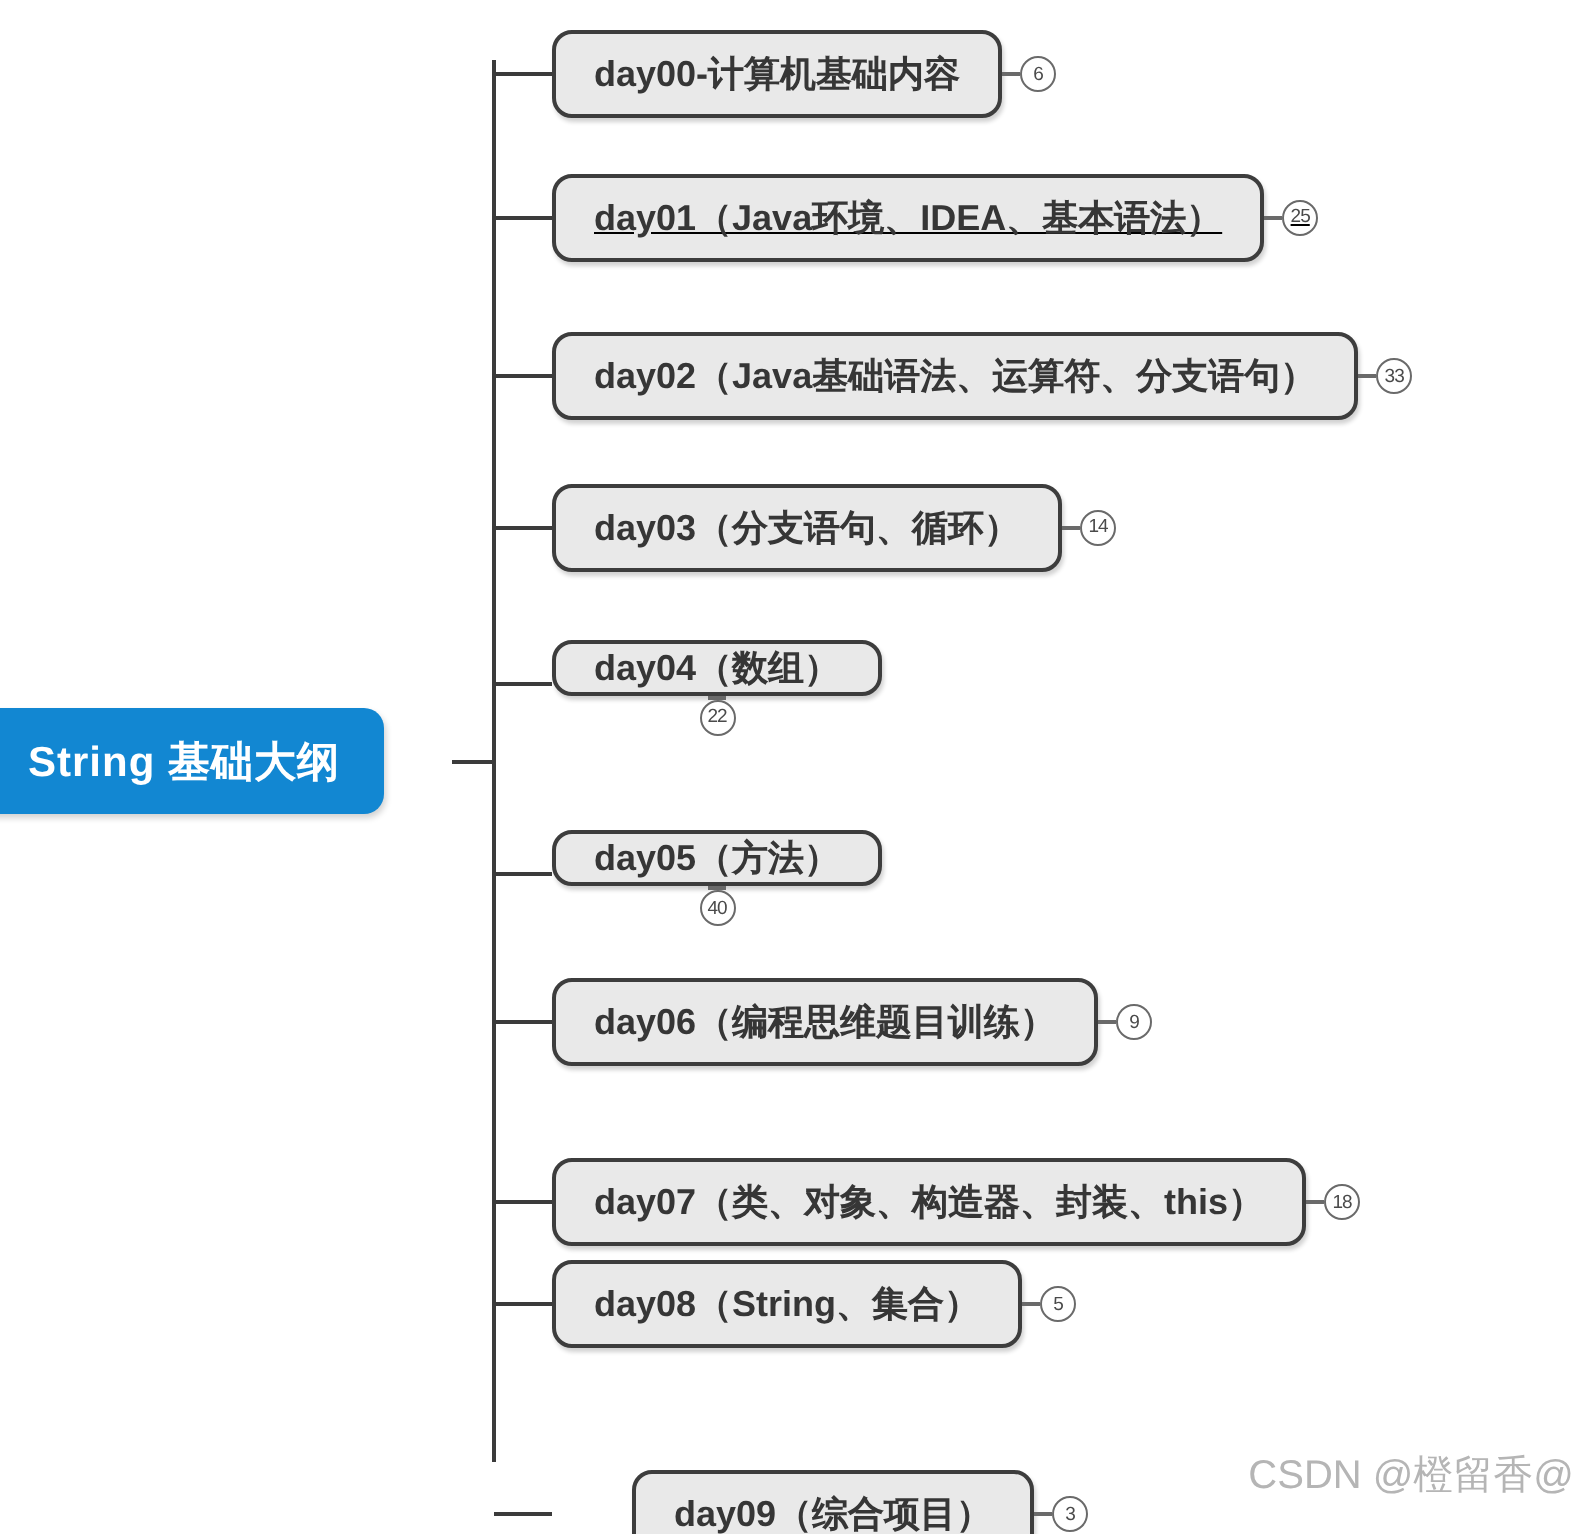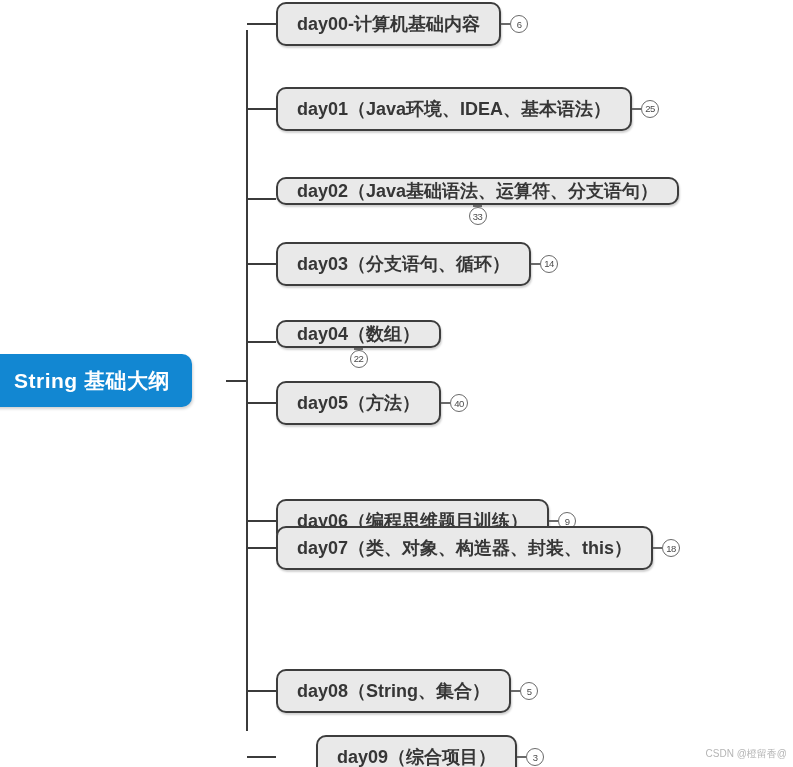--- a/index.html
+++ b/index.html
@@ -82,54 +82,54 @@
     border-radius:50%;
     background:#ffffff;
     display:flex;align-items:center;justify-content:center;
     font-size:9.5px;
     color:#4a4a4a;
     letter-spacing:-0.5px;
   }
   
   .watermark{
     position:absolute;
-    right:6px;bottom:6px;
-    font-size:10px;
+    right:6px;bottom:16px;
+    font-size:20px;
     color:var(--watermark,#b5b5b5);
   }
 </style>
 </head>
 <body>
 
 <div class="canvas">
   <div class="spine"></div>
   <div class="root-connector"></div>
 
   <div class="root-node">
     <span>String 基础大纲</span>
   </div>
 
   <div id="rows">
-  <div class="row" style="top: 2px;">
+  <div class="row" style="top: 15px;">
     <div class="topic">
       <span class="topic-label">day00-计算机基础内容</span>
     </div>
     <div class="badge-line"></div>
     <div class="badge">6</div>
   </div>
 
-  <div class="row" style="top: 86.666px;">
+  <div class="row" style="top: 86.666px; text-decoration: underline;">
     <div class="topic">
       <span class="topic-label">day01（Java环境、IDEA、基本语法）</span>
     </div>
     <div class="badge-line"></div>
     <div class="badge">25</div>
   </div>
 
-  <div class="row" style="top: 177px; flex-direction: column;">
+  <div class="row" style="top: 166px;">
     <div class="topic">
       <span class="topic-label">day02（Java基础语法、运算符、分支语句）</span>
     </div>
     <div class="badge-line"></div>
     <div class="badge">33</div>
   </div>
 
   <div class="row" style="top: 241.998px; text-align: center;">
     <div class="topic">
       <span class="topic-label">day03（分支语句、循环）</span>
@@ -139,45 +139,45 @@
   </div>
 
   <div class="row" style="top: 319.664px; flex-direction: column;">
     <div class="topic">
       <span class="topic-label">day04（数组）</span>
     </div>
     <div class="badge-line"></div>
     <div class="badge">22</div>
   </div>
 
-  <div class="row" style="top: 381px;">
+  <div class="row" style="top: 415px; flex-direction: column;">
     <div class="topic">
       <span class="topic-label">day05（方法）</span>
     </div>
     <div class="badge-line"></div>
     <div class="badge">40</div>
   </div>
 
-  <div class="row" style="top: 499px; align-items: center;">
+  <div class="row" style="top: 489px; align-items: center;">
     <div class="topic">
       <span class="topic-label">day06（编程思维题目训练）</span>
     </div>
     <div class="badge-line"></div>
     <div class="badge">9</div>
   </div>
 
-  <div class="row" style="top: 526px;">
+  <div class="row" style="top: 579px;">
     <div class="topic">
       <span class="topic-label">day07（类、对象、构造器、封装、this）</span>
     </div>
     <div class="badge-line"></div>
     <div class="badge">18</div>
   </div>
 
-  <div class="row" style="top: 630.328px; margin-top: 39px;">
+  <div class="row" style="top: 630.328px;">
     <div class="topic">
       <span class="topic-label">day08（String、集合）</span>
     </div>
     <div class="badge-line"></div>
     <div class="badge">5</div>
   </div>
 
   <div class="row" style="top: 735px; padding-left: 40px;">
     <div class="topic">
       <span class="topic-label">day09（综合项目）</span>

